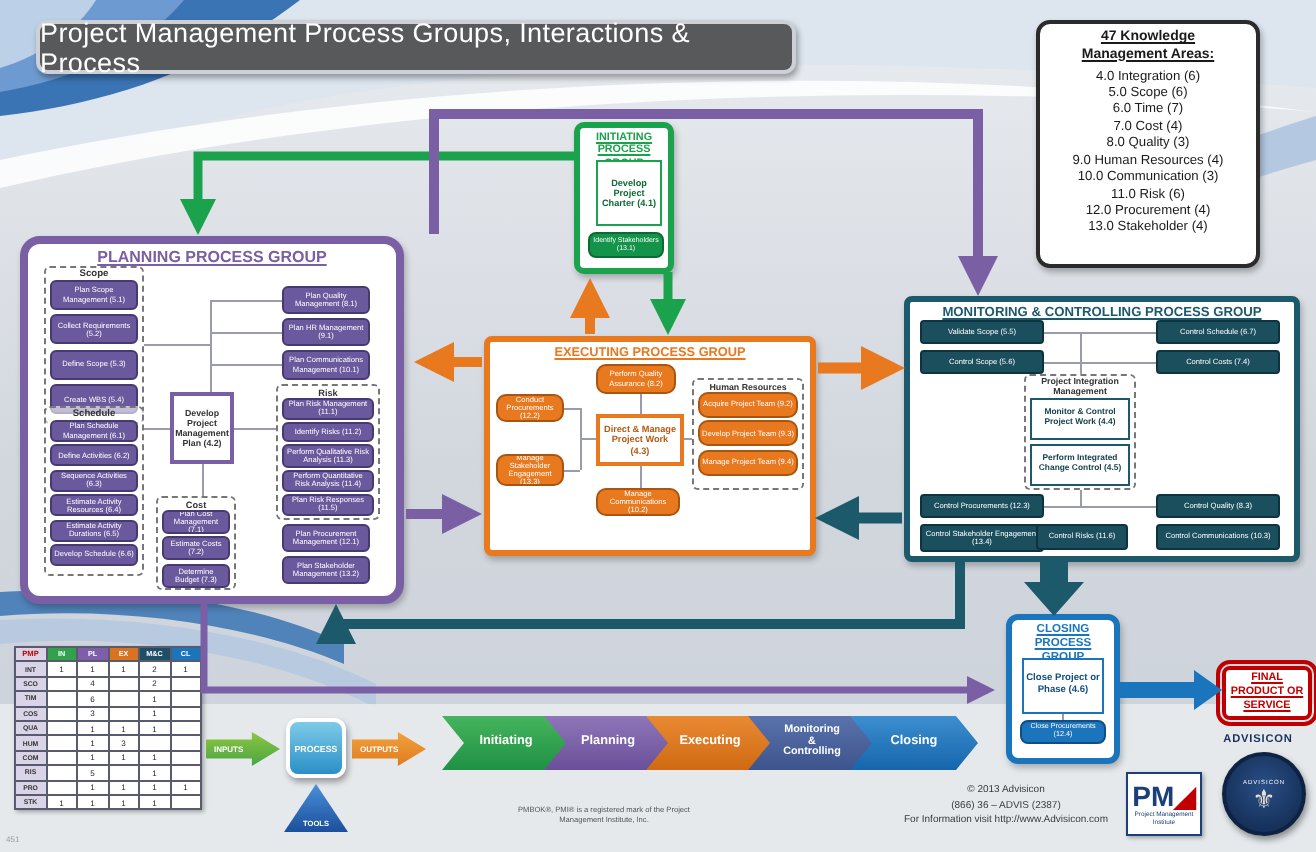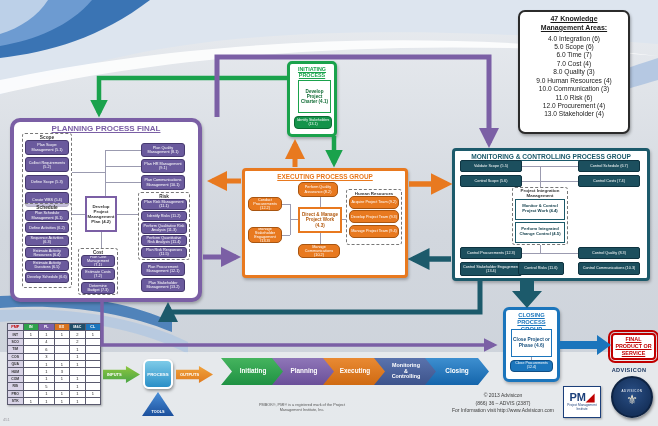--- a/index.html
+++ b/index.html
@@ -92,21 +92,21 @@
   #pmbok-title{position:absolute;left:222px;top:388px;width:160px;text-align:center;
     font-size:12px;font-style:italic;font-weight:bold;color:#58595b;font-family:"DejaVu Sans",sans-serif;}
   #pmbok-tm{position:absolute;left:212px;top:403px;width:180px;text-align:center;font-size:3.8px;color:#555;line-height:1.4;}
   #copyright{position:absolute;left:428px;top:392px;width:150px;text-align:center;font-size:5px;color:#3a3a3a;line-height:1.5;}
   #page-num{position:absolute;left:3px;top:417px;font-size:4px;color:#9a9aa2;}
 
   
   #pmi-logo{position:absolute;left:563px;top:386px;width:38px;height:32px;background:#fff;
     border:1px solid #1b3f7a;display:flex;flex-direction:column;align-items:center;justify-content:center;
     box-shadow:1px 1px 2px rgba(0,0,0,.3);}
-  #pmi-logo .pm{font-size:11px;font-weight:bold;color:#1b3f7a;line-height:1;}
+  #pmi-logo .pm{font-size:14px;font-weight:bold;color:#1b3f7a;line-height:1;}
   #pmi-logo .pm i{color:#c00000;font-style:normal;}
   #pmi-logo .pmi-text{font-size:3.2px;color:#1b3f7a;text-align:center;line-height:1.2;margin-top:1px;}
   #advisicon-word{position:absolute;left:604px;top:367px;width:50px;text-align:center;
     font-size:5.6px;font-weight:bold;color:#16325c;letter-spacing:.4px;}
   #advisicon-shield{position:absolute;left:611px;top:376px;width:42px;height:42px;border-radius:50%;
     background:radial-gradient(circle at 50% 40%,#2a4f86 0%,#16325c 70%);border:2px solid #0e2342;
     display:flex;flex-direction:column;align-items:center;justify-content:center;color:#fff;
     box-shadow:1px 2px 3px rgba(0,0,0,.4);}
   #advisicon-shield .ring{font-size:3px;letter-spacing:.5px;}
   #advisicon-shield .em{font-family:"Liberation Serif",serif;font-size:13px;line-height:1;color:#e8e2cf;}
@@ -121,20 +121,21 @@
     <path d="M0,80 C180,42 420,26 658,56 C420,36 180,52 0,94 Z" fill="#ffffff" opacity="0.85"></path>
     <path d="M0,0 L150,0 C100,38 50,52 0,58 Z" fill="#3a74b4"></path>
     <path d="M0,0 L92,0 C70,26 35,40 0,46 Z" fill="#6d9bd1"></path>
     <path d="M0,0 L48,0 C38,16 20,28 0,34 Z" fill="#bcd0e8"></path>
     <path d="M658,58 C600,76 560,96 538,122 C590,100 630,88 658,80 Z" fill="#9db9dd" opacity="0.65"></path>
     <path d="M0,296 C70,292 130,302 172,322 L172,332 C125,312 60,303 0,308 Z" fill="#3a74b4" opacity="0.85"></path>
     <path d="M0,310 C70,306 140,318 188,342 L188,354 C135,326 62,316 0,322 Z" fill="#a9c3e2" opacity="0.6"></path>
     <rect x="0" y="352" width="658" height="74" fill="#eef0f2" opacity="0.75"></rect>
   </svg>
 
+  <div id="title-bar">Project Management Process Groups, Interactions &amp; Process</div>
 
   <div id="knowledge-box">
     <div class="kb-head ws">47 Knowledge
 Management Areas:</div>
     <div class="kb-item">4.0 Integration (6)</div>
     <div class="kb-item">5.0 Scope (6)</div>
     <div class="kb-item">6.0 Time (7)</div>
     <div class="kb-item">7.0 Cost (4)</div>
     <div class="kb-item">8.0 Quality (3)</div>
     <div class="kb-item">9.0 Human Resources (4)</div>
@@ -145,21 +146,21 @@
   </div>
 
   <div id="initiating" class="gbox">
     <div class="gtitle ws">INITIATING
 PROCESS GROUP</div>
     <div class="whitebox" style="left:8px;top:16px;width:33px;height:33px;border:1.5px solid #1aa24c;color:#0e6b33;font-size:4.6px;">Develop Project Charter (4.1)</div>
     <div class="pill green abs" style="left:4px;top:52px;width:38px;height:13px;">Identify Stakeholders (13.1)</div>
   </div>
 
   <div id="planning" class="gbox">
-    <div class="gtitle">PLANNING PROCESS FINAL</div>
+    <div class="gtitle">PLANNING PROCESS GROUP</div>
 
     <div class="dashed-group" style="left:8px;top:11px;width:50px;height:79px;">
       <div class="dg-label" style="font-size:4.8px;">Scope</div>
       <div class="stack" style="gap:2.4px;">
         <div class="pill purple" style="height:15px;">Plan Scope Management (5.1)</div>
         <div class="pill purple" style="height:15px;">Collect Requirements (5.2)</div>
         <div class="pill purple" style="height:15px;">Define Scope (5.3)</div>
         <div class="pill purple" style="height:15px;">Create WBS (5.4)</div>
       </div>
     </div>

